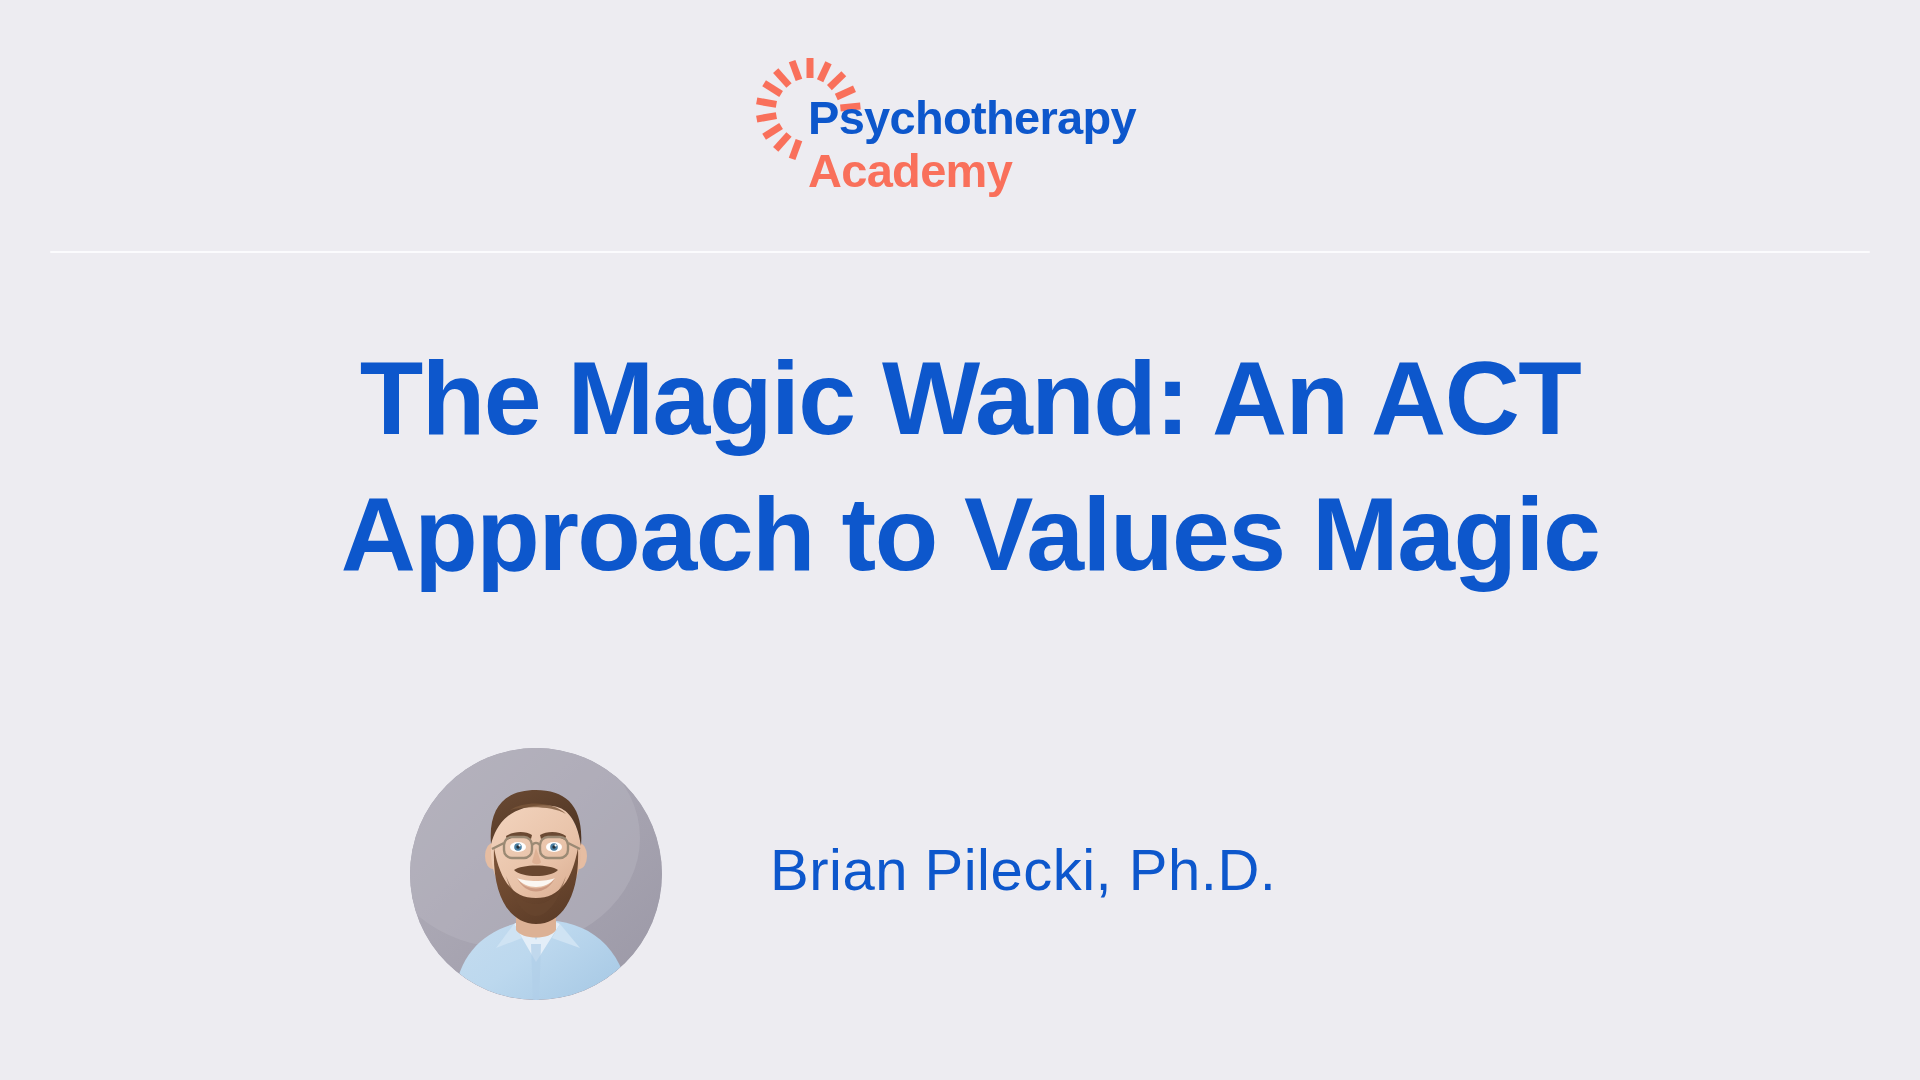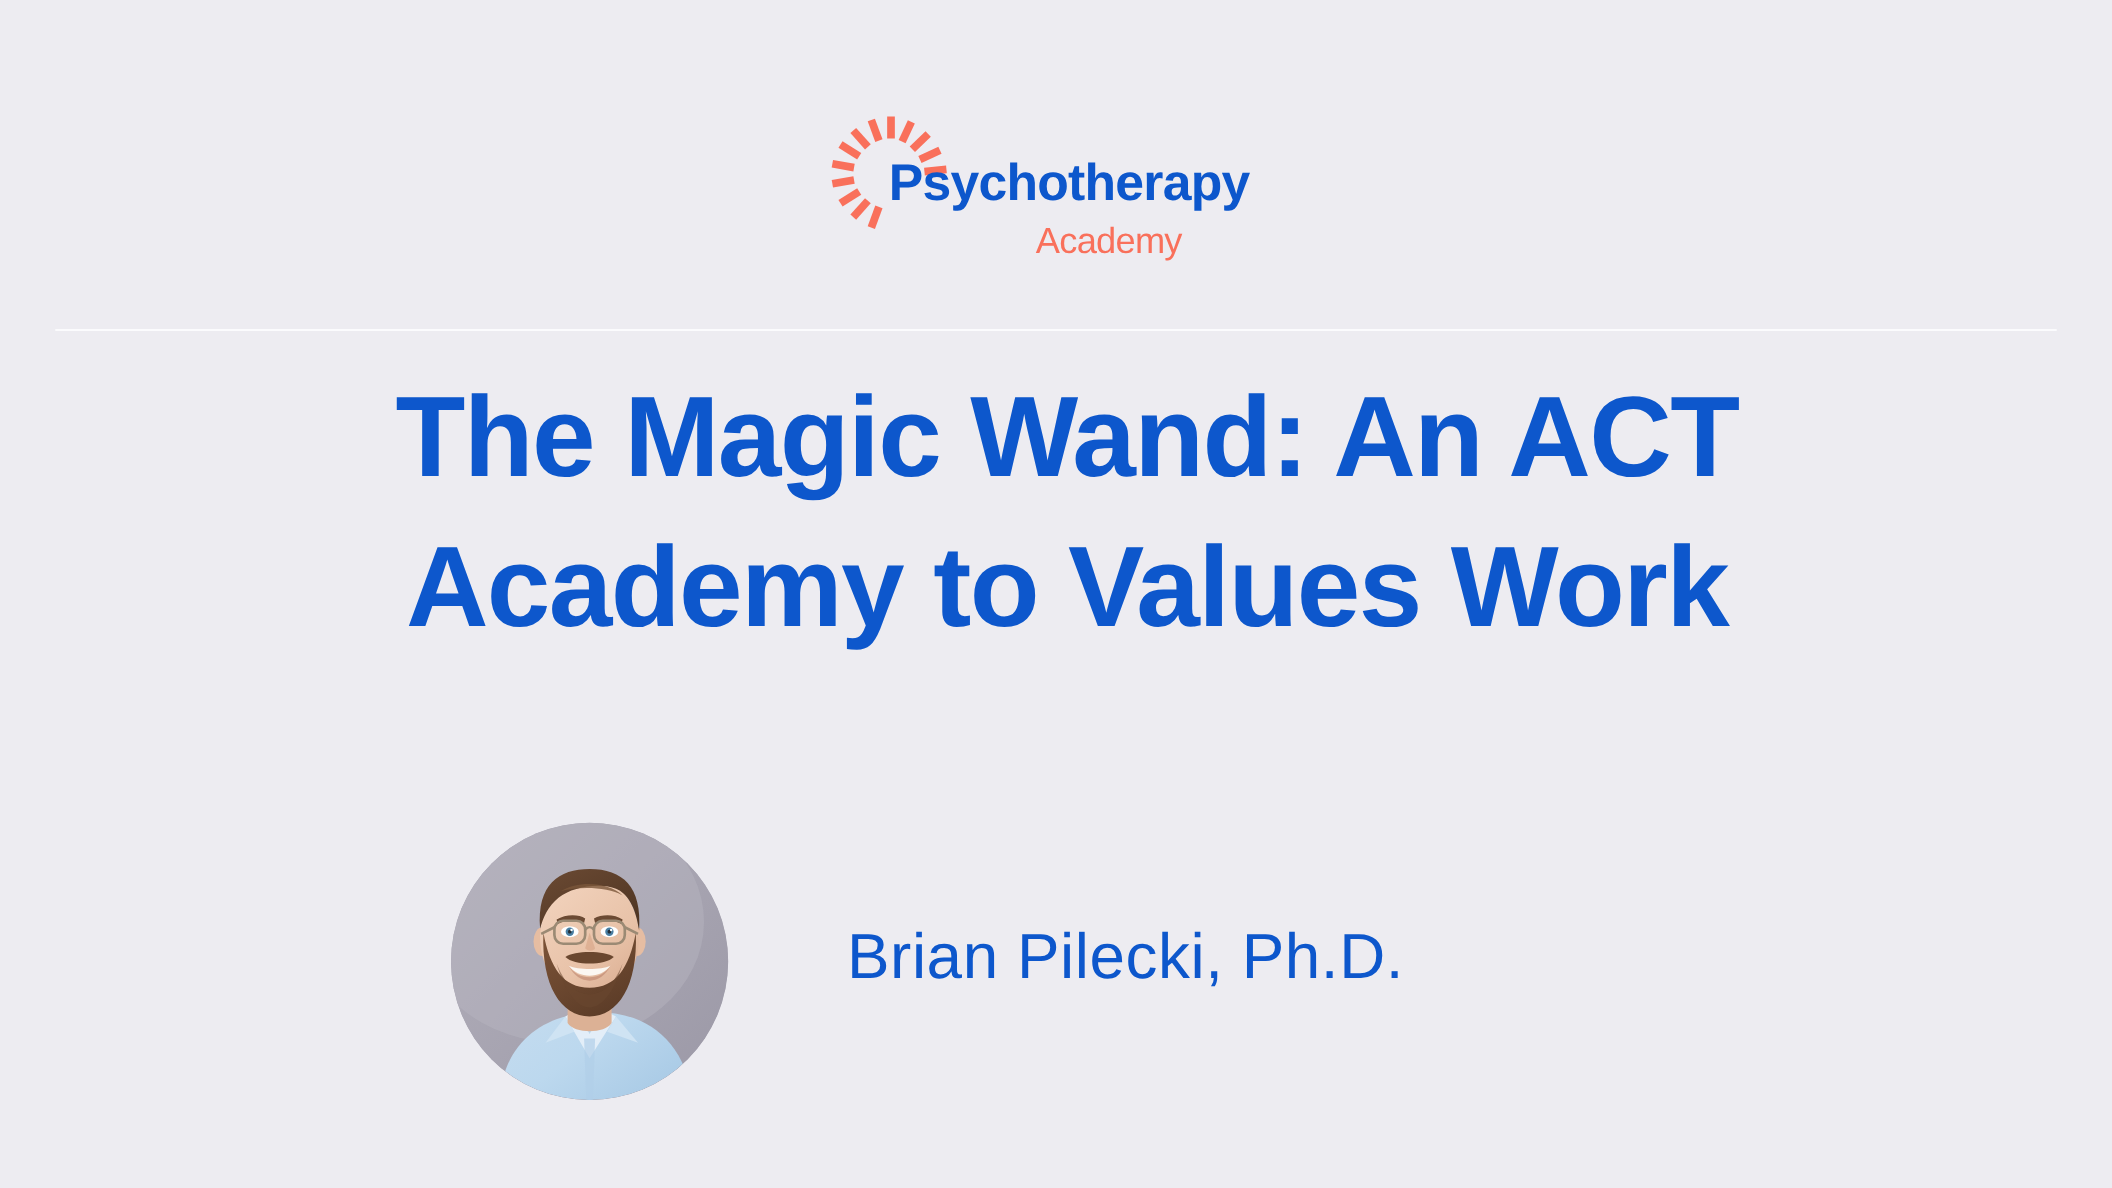--- a/index.html
+++ b/index.html
@@ -21,21 +21,20 @@
     background: #edecf1;
   }
 
   
   .brand-header {
     position: absolute;
     top: 0;
     left: 0;
     width: 1920px;
     height: 266px;
-    margin-top: 48px;
   }
 
   .brand-lockup {
     position: absolute;
     left: 750px;
     top: 40px;
     width: 450px;
     height: 170px;
   }
 
@@ -59,27 +58,26 @@
     font-size: 47px;
     font-weight: 700;
     color: #0d57cc;
     letter-spacing: -0.7px;
     line-height: 52px;
     white-space: nowrap;
   }
 
   .wordmark-line2 {
     display: block;
-    font-size: 33px;
-    font-weight: 400;
+    font-size: 47px;
+    font-weight: 700;
     color: #f9705b;
     letter-spacing: -0.7px;
     line-height: 54px;
     white-space: nowrap;
-    text-align: center;
   }
 
   .header-divider {
     position: absolute;
     left: 50px;
     top: 251px;
     width: 1820px;
     height: 2px;
     background: #fbfbfd;
     border-radius: 1px;
@@ -175,21 +173,21 @@
       <div class="wordmark">
         <span class="wordmark-line1">Psychotherapy</span>
         <span class="wordmark-line2">Academy</span>
       </div>
     </div>
 
     <div class="header-divider"></div>
   </div>
 
   <div class="title-block">
-    <h1 class="slide-title">The Magic Wand: An ACT Academy to Values Work</h1>
+    <h1 class="slide-title">The Magic Wand: An ACT Approach to Values Magic</h1>
   </div>
 
   <div class="presenter">
 
     <div class="presenter-avatar">
       <svg viewBox="0 0 252 252" xmlns="http://www.w3.org/2000/svg" aria-hidden="true">
         <defs>
           <clipPath id="circleClip">
             <circle cx="126" cy="126" r="126"></circle>
           </clipPath>

